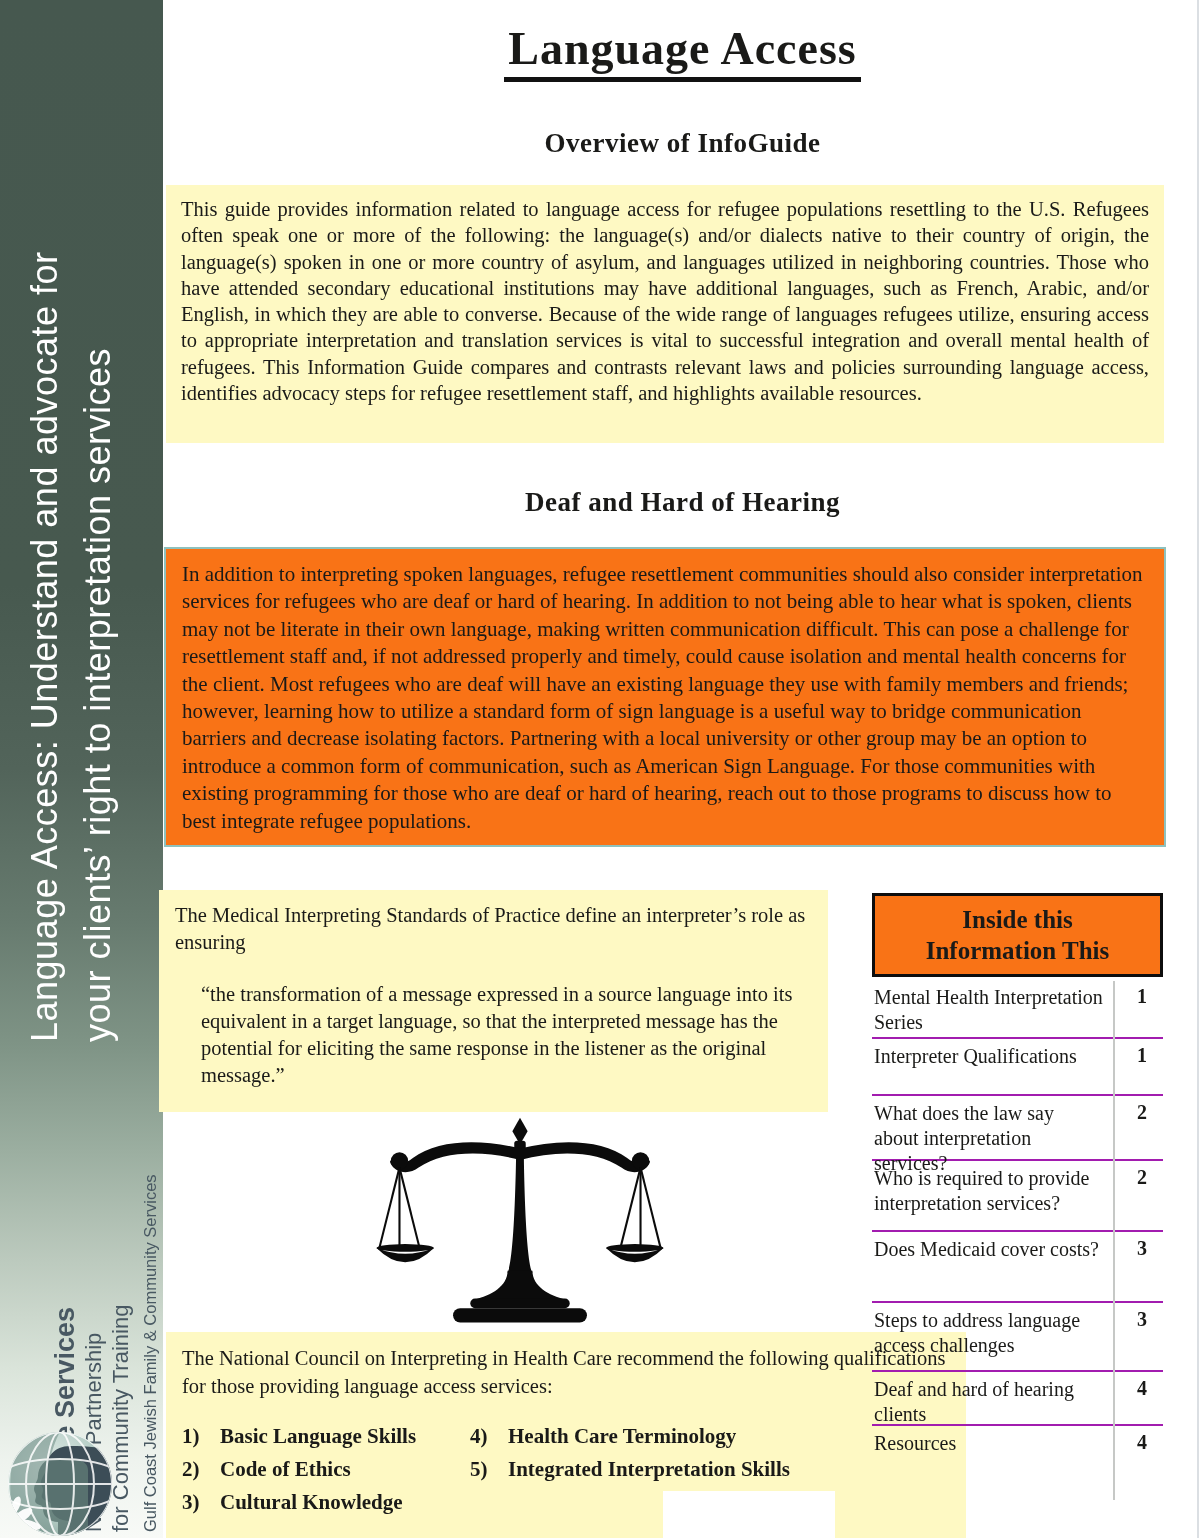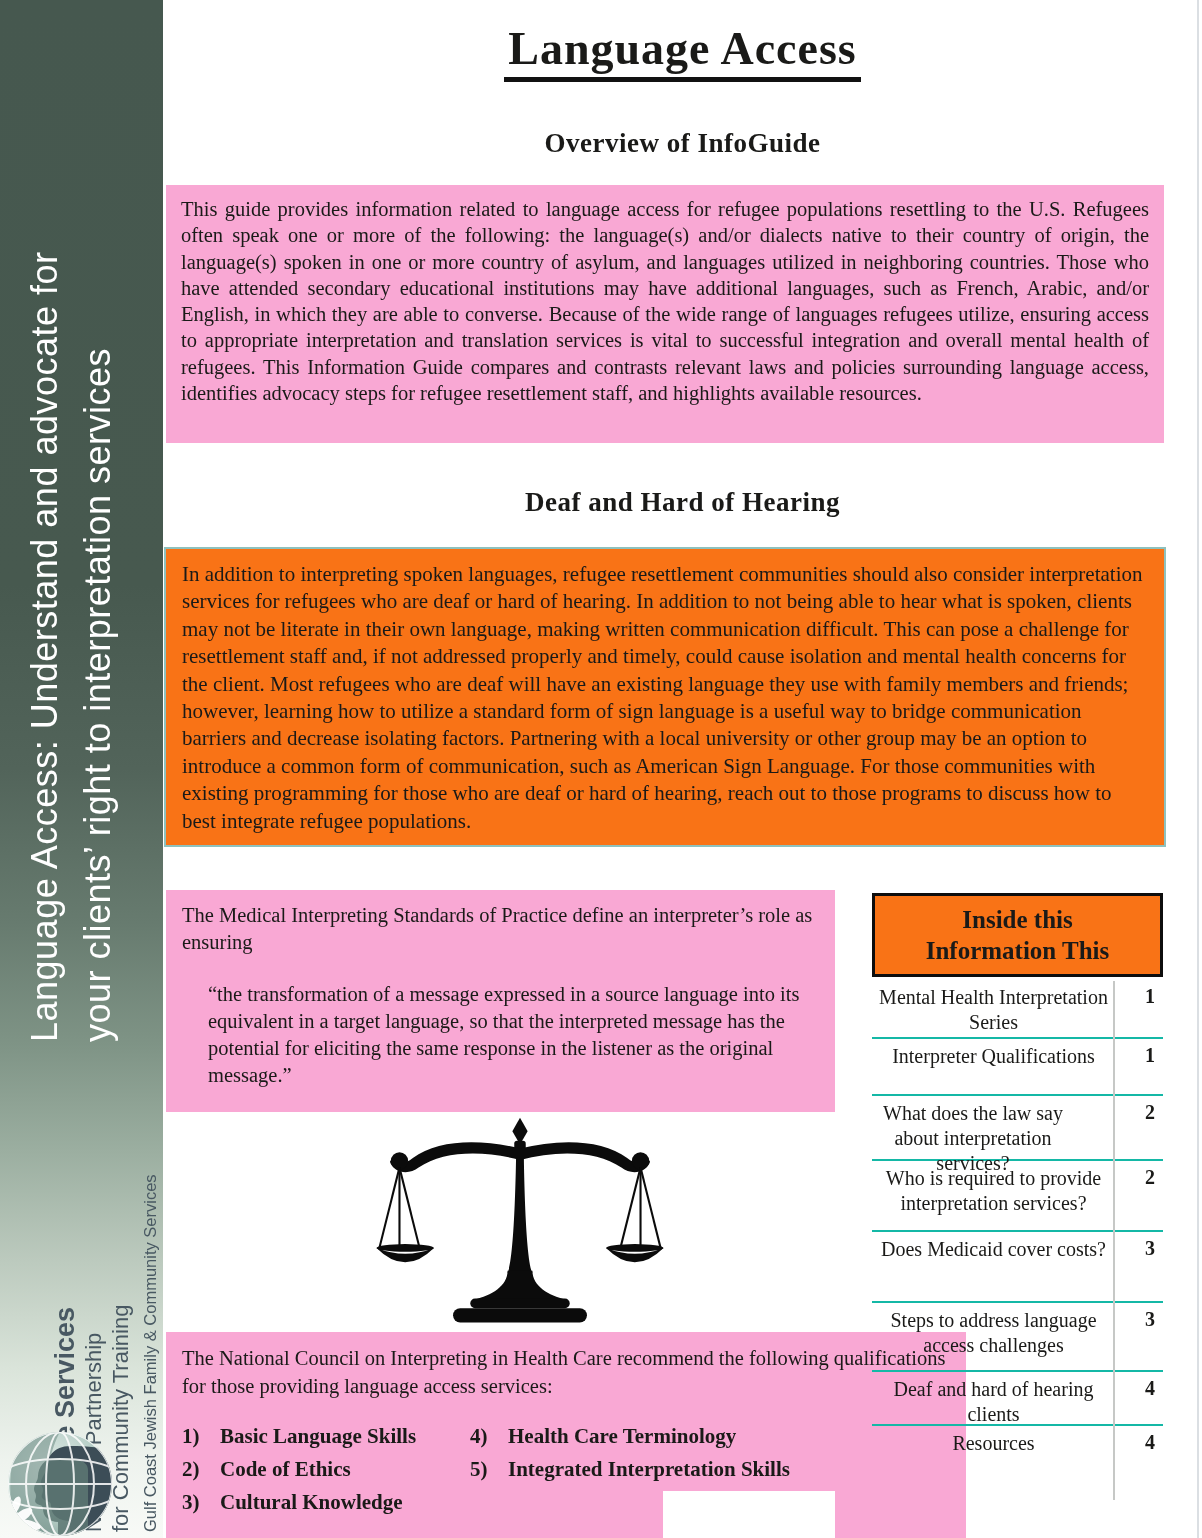--- a/index.html
+++ b/index.html
@@ -25,49 +25,49 @@
   
   .doc-title{position:absolute;left:163px;top:22px;width:1039px;text-align:center;
     font-size:46px;font-weight:bold;letter-spacing:1px;}
   .doc-title span{border-bottom:5px solid #111;padding:0 4px 3px 4px;}
   .h2{position:absolute;left:163px;width:1039px;text-align:center;
     font-size:27px;font-weight:bold;letter-spacing:.5px;}
   .h2.overview{top:128px;}
   .h2.deaf{top:487px;}
 
   
-  .teal{background:#f9a8d4;}
+  .teal{background:#fef9c3;}
   .box-overview{position:absolute;left:166px;top:185px;width:998px;height:258px;
     box-sizing:border-box;padding:11px 15px;font-size:20.5px;line-height:26.3px;
     text-align:justify;}
   .box-deaf{position:absolute;left:164px;top:547px;width:1002px;height:300px;
     box-sizing:border-box;border:2px solid #8ec1bd;background:#f97316;
     padding:12px 16px;font-size:21px;line-height:27.4px;}
-  .box-medical{position:absolute;left:166px;top:890px;width:669px;height:222px;
+  .box-medical{position:absolute;left:159px;top:890px;width:669px;height:222px;
     box-sizing:border-box;padding:12px 16px;font-size:20.5px;line-height:27px;}
   .quote{margin-top:25px;padding-left:26px;padding-right:6px;}
   .box-council{position:absolute;left:166px;top:1332px;width:800px;height:206px;
     box-sizing:border-box;padding:13px 16px;font-size:20.5px;line-height:27.5px;}
   .council-list{display:flex;margin-top:20px;font-weight:bold;font-size:21px;}
   .council-col{display:flex;flex-direction:column;}
   .council-col.left{width:288px;}
   .council-item{display:flex;line-height:33px;}
   .council-num{width:38px;flex:0 0 38px;}
   .corner-notch{position:absolute;left:663px;top:1491px;width:172px;height:47px;background:#ffffff;}
 
   
   .scales{position:absolute;left:375px;top:1114px;width:290px;height:220px;}
 
   
   .toc-title{position:absolute;left:872px;top:893px;width:291px;height:84px;
     box-sizing:border-box;border:3px solid #0d0d0d;background:#f97316;text-align:center;
     font-size:25px;font-weight:bold;line-height:31px;padding-top:8px;}
   .toc-rows{position:absolute;left:872px;top:980px;width:291px;}
-  .toc-row{display:flex;box-sizing:border-box;text-align:center;}
-  .toc-row + .toc-row{border-top:2px solid #14b8a6;}
+  .toc-row{display:flex;box-sizing:border-box;}
+  .toc-row + .toc-row{border-top:2px solid #a21caf;}
   .toc-label{flex:1;padding:5px 8px 0 2px;font-size:20px;line-height:25px;}
   .toc-page{width:42px;flex:0 0 42px;padding:5px 0 0 16px;font-weight:bold;font-size:20px;box-sizing:border-box;}
   .toc-row:nth-child(1){height:57px;}
   .toc-row:nth-child(2){height:57px;}
   .toc-row:nth-child(3){height:65px;gap:41px;}
   .toc-row:nth-child(4){height:71px;}
   .toc-row:nth-child(5){height:71px;}
   .toc-row:nth-child(6){height:69px;}
   .toc-row:nth-child(7){height:54px;}
   .toc-row:nth-child(8){height:67px;}

